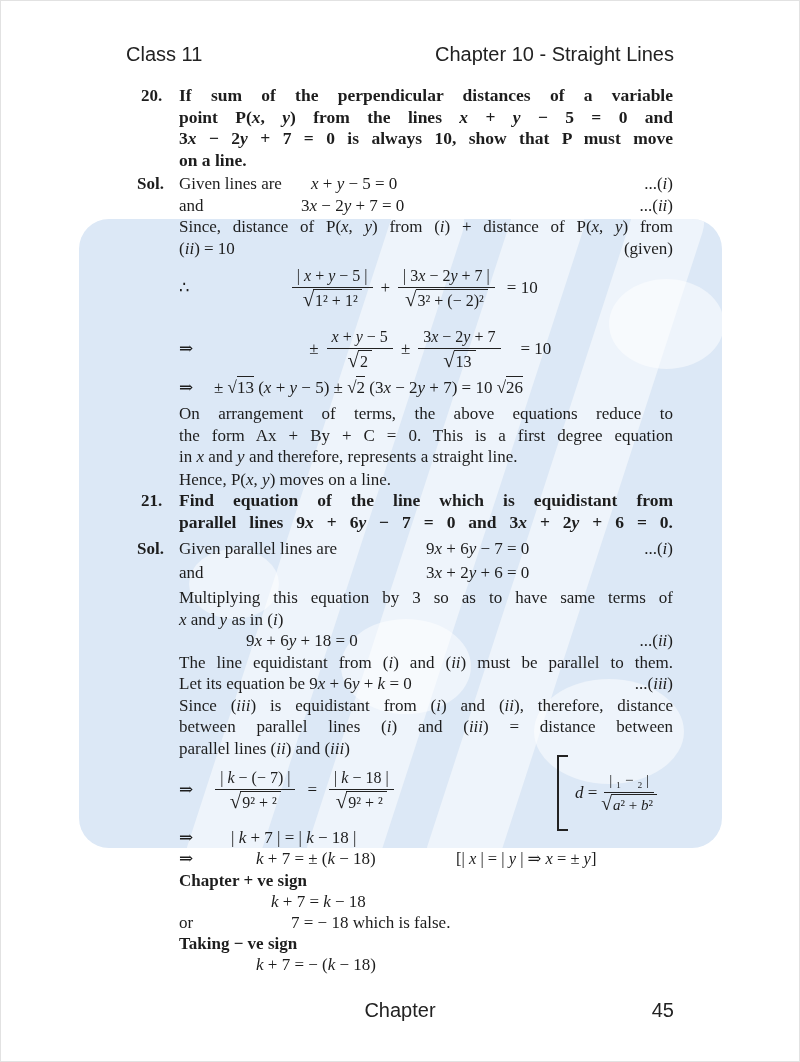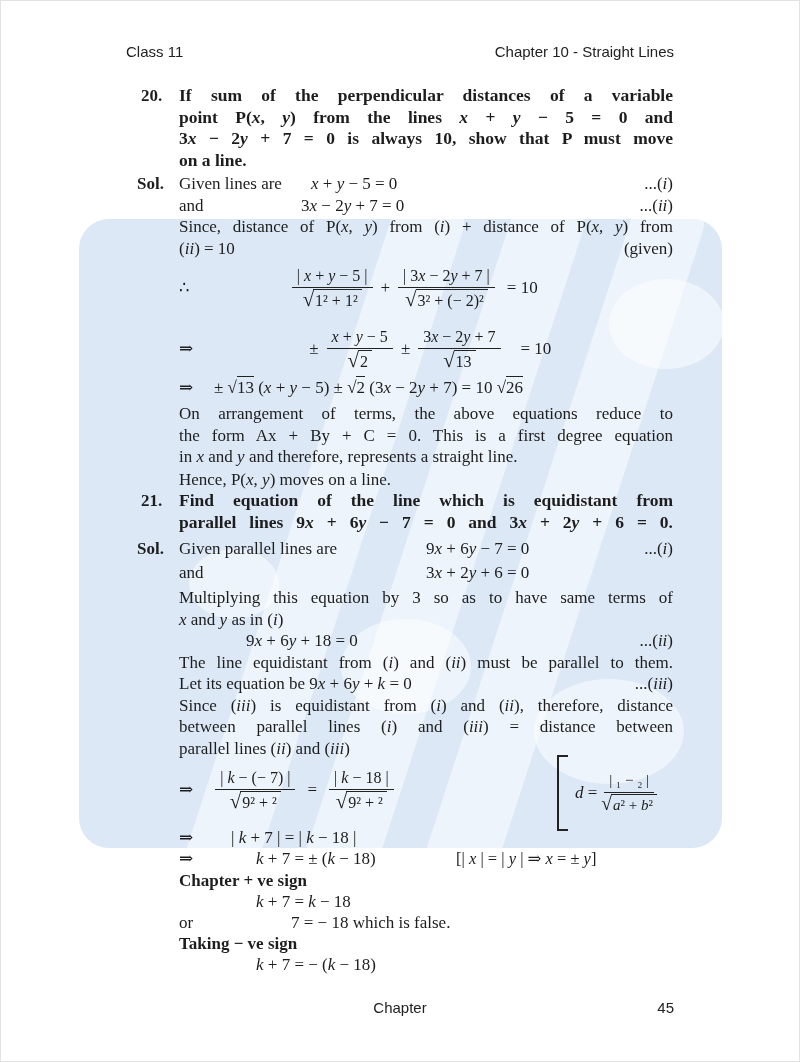--- a/index.html
+++ b/index.html
@@ -11,21 +11,21 @@
   
   .panel{
     position:absolute;left:78px;top:218px;width:643px;height:629px;
     background:#dce8f6;border-radius:30px;overflow:hidden;
   }
   .wm-bar{position:absolute;top:-50px;width:72px;height:740px;background:rgba(255,255,255,.5);
     border-radius:40px;transform:rotate(18deg);}
   .wm-blob{position:absolute;background:rgba(255,255,255,.5);border-radius:50%;}
   
   .hdr,.ftr{position:absolute;left:125px;right:125px;
-    font-family:"Liberation Sans","DejaVu Sans",sans-serif;font-size:15px;color:#222;}
+    font-family:"Liberation Sans","DejaVu Sans",sans-serif;font-size:20px;color:#222;}
   .hdr{top:42px;}
   .hdr .right{position:absolute;right:0;top:0;}
   .ftr{top:998px;}
   .ftr .brand{position:absolute;left:0;right:0;text-align:center;}
   .ftr .pg{position:absolute;right:0;top:0;}
   
   .row{position:absolute;left:178px;width:494px;font-size:17px;line-height:21.5px;}
   .just{text-align:justify;text-align-last:justify;}
   .b{font-weight:bold;}
   .qnum{position:absolute;left:-38px;top:0;font-weight:bold;}
@@ -210,21 +210,21 @@
   <div class="row" style="top:826px;">
     <span>⇒</span>
     <span class="abs" style="left:52px;">| <i>k</i> + 7 | = | <i>k</i> − 18 |</span>
   </div>
   <div class="row" style="top:847px;">
     <span>⇒</span>
     <span class="abs" style="left:77px;"><i>k</i> + 7 = ± (<i>k</i> − 18)</span>
     <span class="abs small-note" style="left:277px;">[| <i>x</i> | = | <i>y</i> |   ⇒   <i>x</i> = ± <i>y</i>]</span>
   </div>
   <div class="row b" style="top:868.5px;">Chapter + ve sign</div>
-  <div class="row" style="top:889.5px;left:255px;"><i>k</i> + 7 = <i>k</i> − 18</div>
+  <div class="row" style="top:889.5px;left:270px;"><i>k</i> + 7 = <i>k</i> − 18</div>
   <div class="row" style="top:910.5px;">
     <span>or</span>
     <span class="abs" style="left:112px;">7 = − 18 which is false.</span>
   </div>
   <div class="row b" style="top:931.5px;">Taking − ve sign</div>
   <div class="row" style="top:952.5px;left:255px;"><i>k</i> + 7 = − (<i>k</i> − 18)</div>
 
   <div class="ftr">
     <span class="brand">Chapter</span>
     <span class="pg">45</span>

